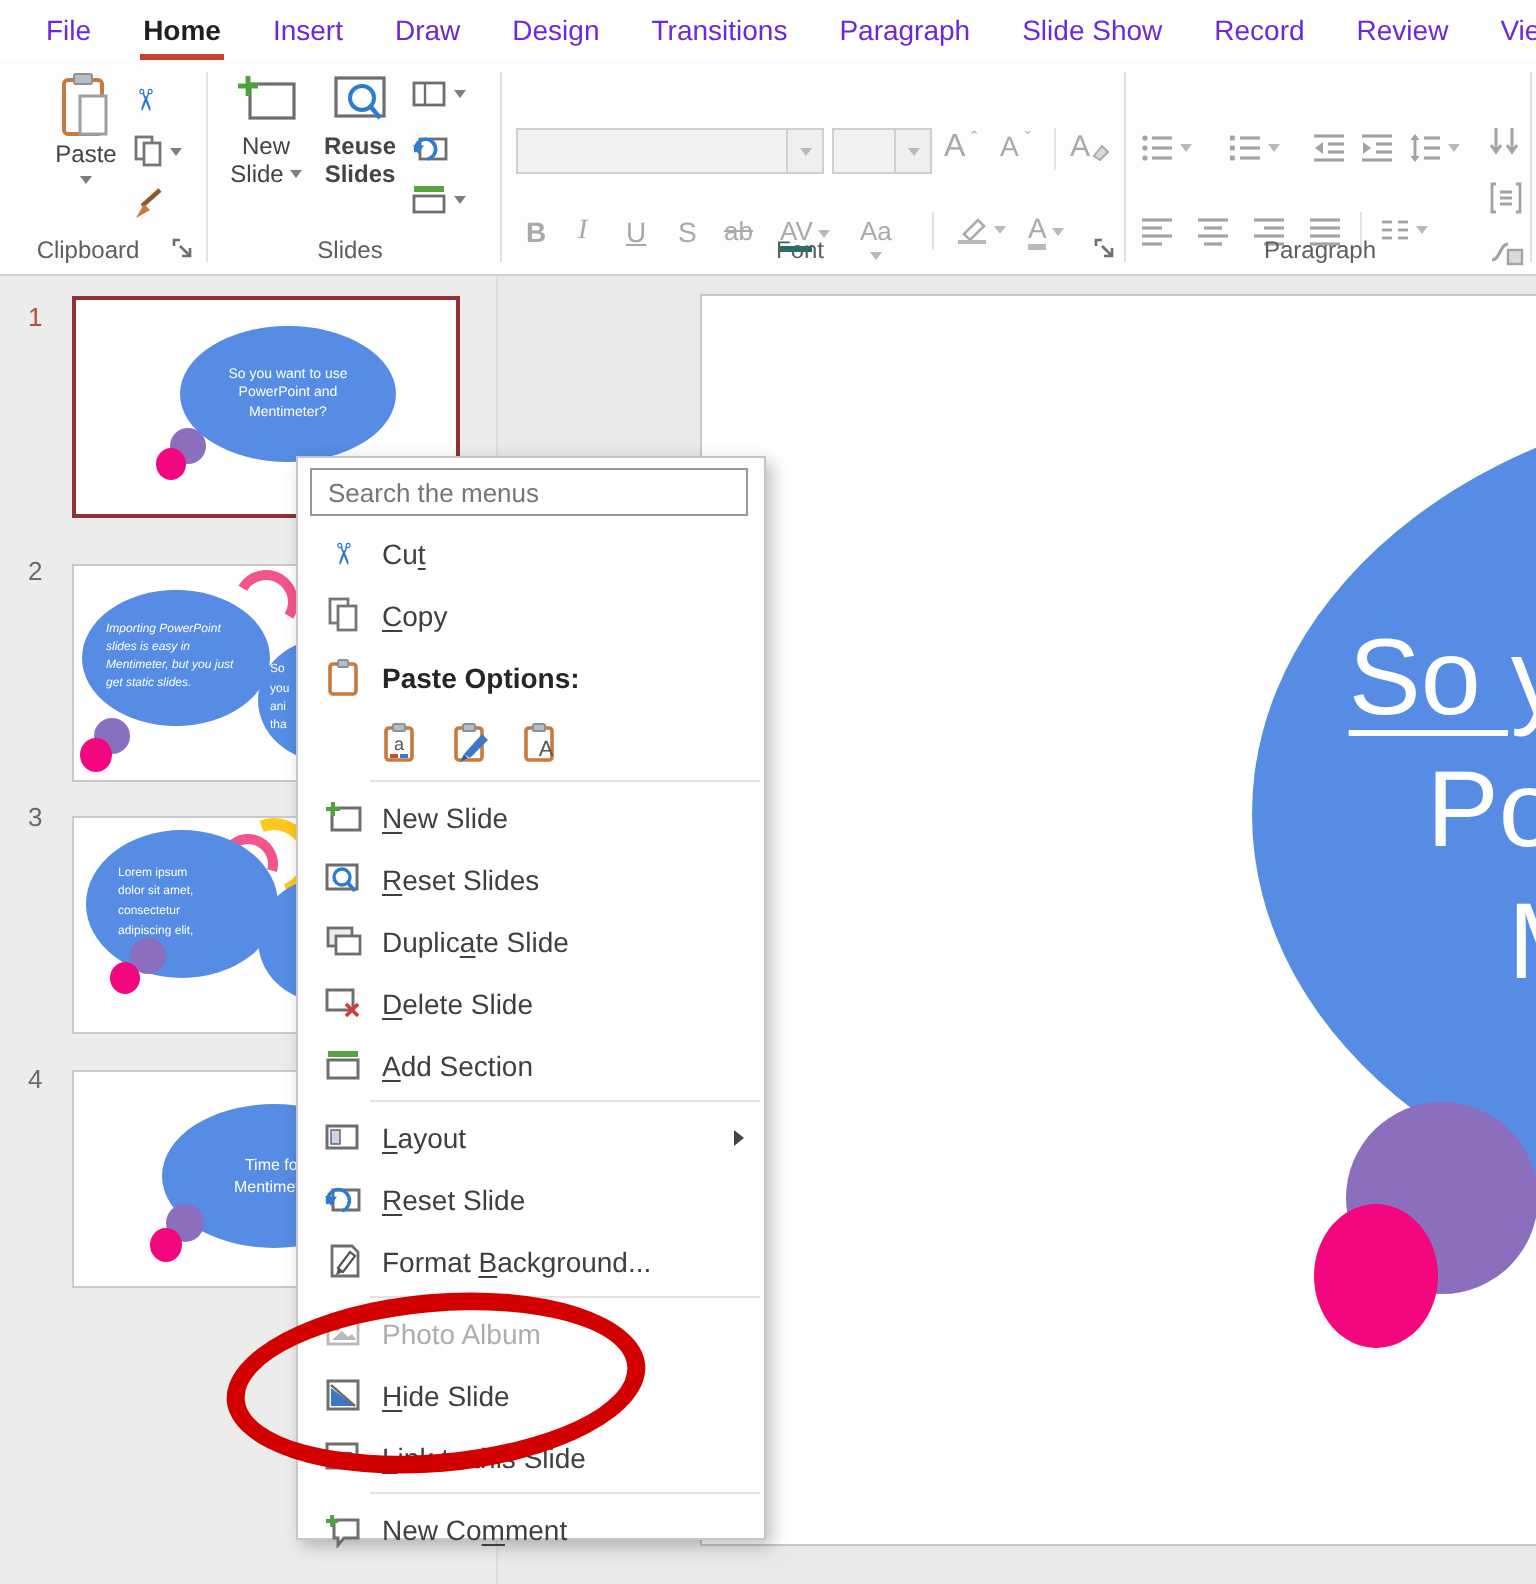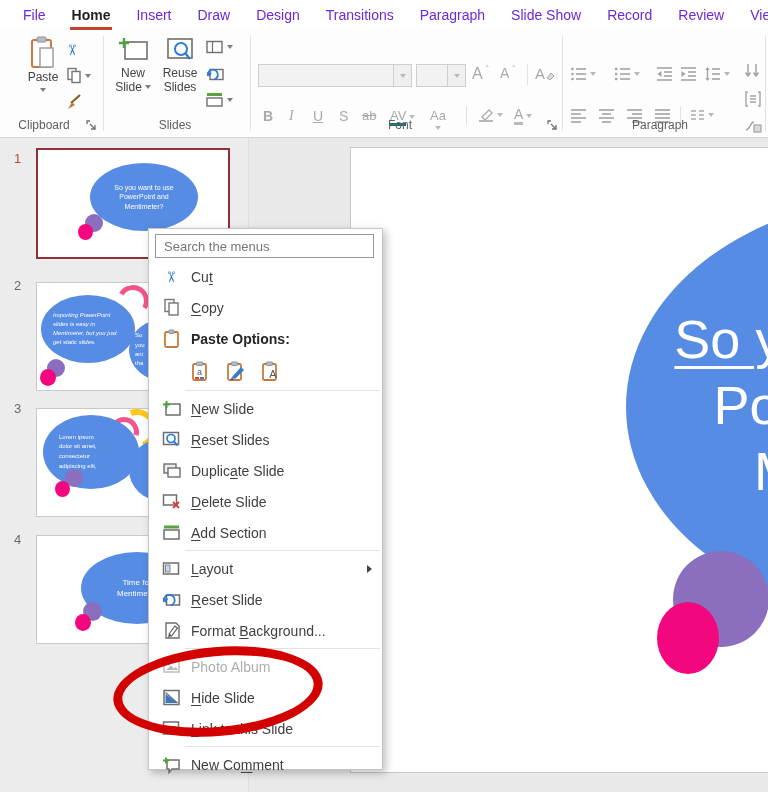--- a/index.html
+++ b/index.html
@@ -121,21 +121,21 @@
     <svg width="32" height="30" viewBox="0 0 32 30">
       <rect x="8" y="6" width="22" height="17" fill="#FFF" stroke="#6E6E6E" stroke-width="1.6"></rect>
       <path d="M2 7 H12 M7 2 V12" stroke="#4FA13D" stroke-width="2.4"></path>
     </svg>
     <span class="cap">New</span>
     <span class="cap">
         <span>Slide</span>
         <span class="chv"></span>
       </span>
   </div>
-  <div class="bigbtn" style="left:157px;top:6px;width:46px;">
+  <div class="bigbtn" style="left:157px;top:6px;width:46px;font-weight:bold;">
     <svg width="32" height="30" viewBox="0 0 32 30">
       <rect x="4" y="3" width="24" height="19" fill="#FFF" stroke="#6E6E6E" stroke-width="1.6"></rect>
       <circle cx="17" cy="13" r="6" fill="none" stroke="#2B7CD3" stroke-width="2"></circle>
       <path d="M21.5 17.5 L26 23" stroke="#2B7CD3" stroke-width="2.2"></path>
     </svg>
     <span class="cap">Reuse</span>
     <span class="cap">Slides</span>
   </div>
   <div class="smallbtn" style="left:206px;top:10px;">
     <svg width="18" height="14" viewBox="0 0 18 14">

